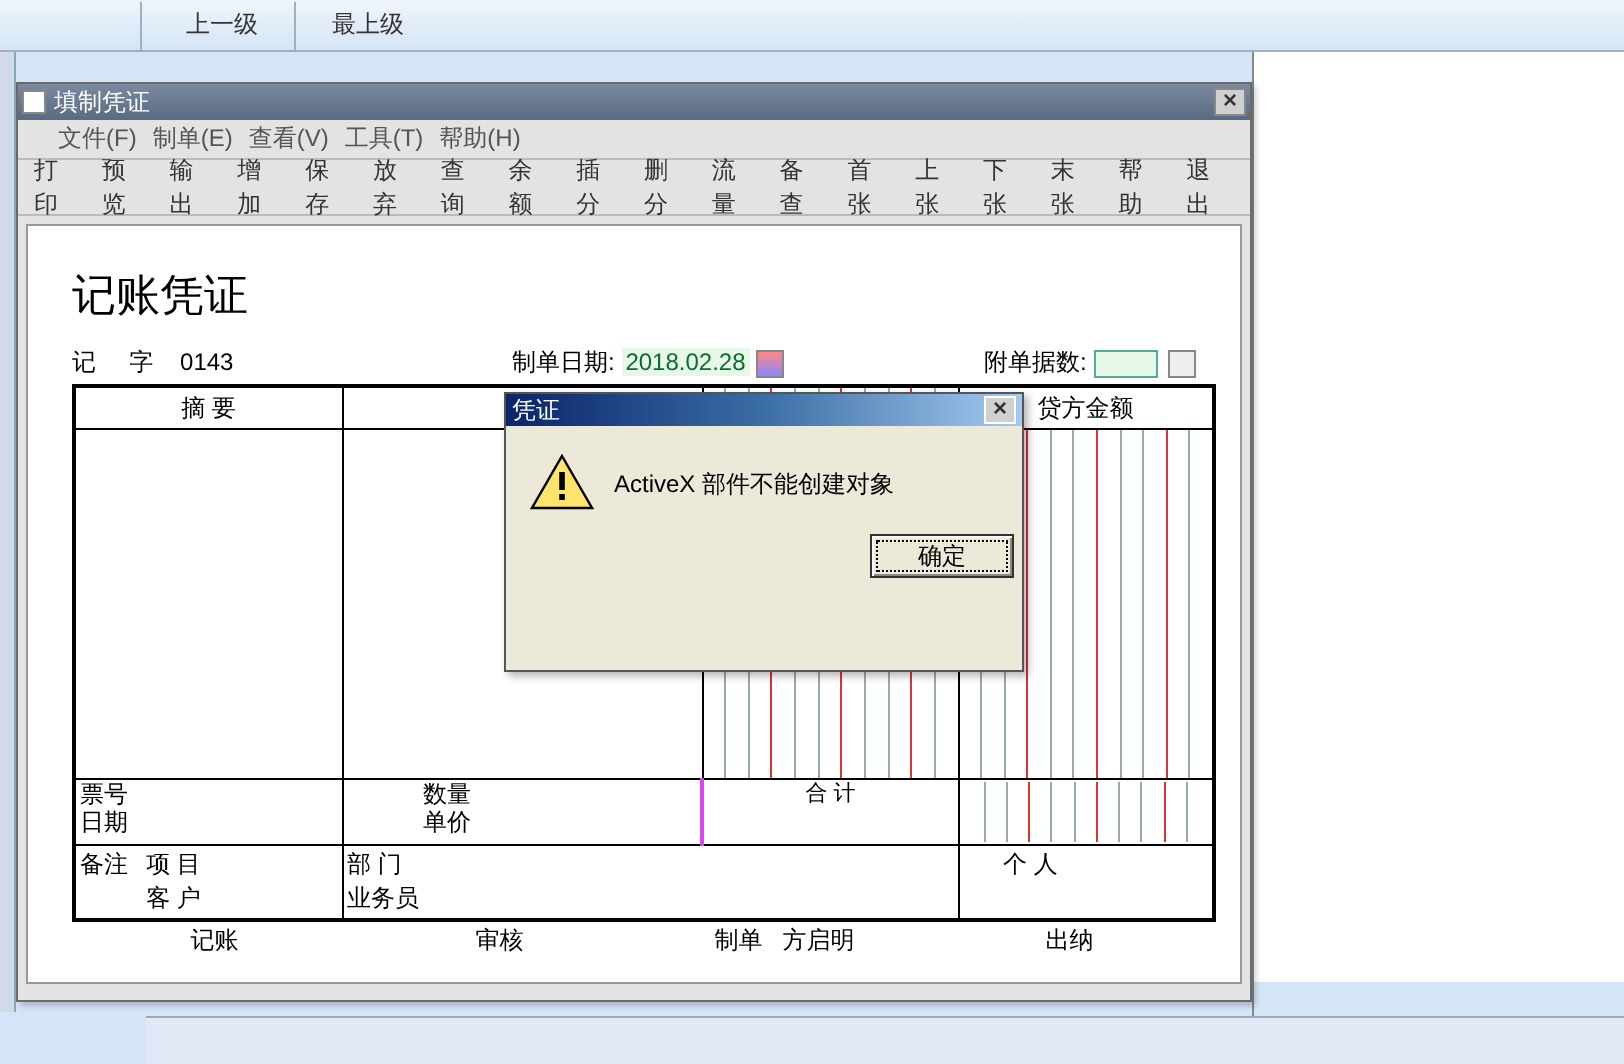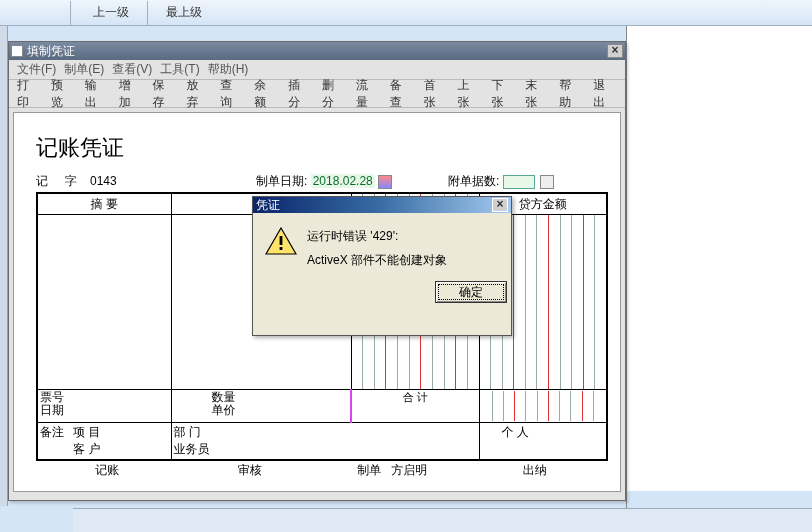--- a/index.html
+++ b/index.html
@@ -11,36 +11,36 @@
   .outer-bar .btn + .vsep2 { width: 1px; height: 24px; background: #a0b0c0; }
   
   .sidebar-left { position: absolute; left: 0; top: 26px; width: 8px; height: 480px; background: #d0dae8; border-right: 1px solid #8aa; }
   
   .window { position: absolute; left: 8px; top: 41px; width: 618px; height: 460px; background: #e3e3e3; border: 1px solid #6a6a6a; box-shadow: 2px 2px 3px rgba(0,0,0,0.2); }
   .titlebar { height: 18px; background: linear-gradient(#7a8aa0, #5a6a80); display: flex; align-items: center; padding: 0 2px; color: #fff; }
   .titlebar .ticon { width: 12px; height: 12px; background: #fff; margin-right: 4px; display: inline-block; border: 1px solid #888; }
   .titlebar .title { flex: 1; font-weight: normal; }
   .titlebar .close { width: 16px; height: 14px; background: #d0d0d0; border: 1px solid #888; text-align: center; line-height: 11px; color: #333; font-weight: bold; font-family: sans-serif; }
   
-  .menubar { height: 20px; background: #e3e3e3; border-bottom: 1px solid #bbb; display: flex; align-items: center; padding: 0 8px; gap: 8px; color: #555; text-align: right; }
+  .menubar { height: 20px; background: #e3e3e3; border-bottom: 1px solid #bbb; display: flex; align-items: center; padding: 0 20px; gap: 8px; color: #555; text-align: right; }
   .menubar span { }
   
   .toolbar { height: 28px; background: #e3e3e3; border-bottom: 1px solid #bbb; display: flex; align-items: center; padding: 0 6px; gap: 6px; color: #333; }
   .toolbar span { padding: 2px 2px; }
   
   .document-area { background: #fff; margin: 4px; height: 380px; border: 1px solid #999; padding: 20px 22px 8px 22px; position: relative; overflow: hidden; }
   
   .doc-title { font-size: 22px; margin-bottom: 10px; }
   
   .header-row { display: flex; align-items: center; margin-bottom: 2px; font-size: 12px; }
   .header-row .left { width: 180px; }
   .header-row .center { flex: 1; text-align: left; padding-left: 40px;}
   .header-row .date { color: #0a6e2a; background: #e8f8e8; padding: 0 2px; }
   .header-row .calicon { display: inline-block; width: 14px; height: 14px; background: linear-gradient(#f88,#88f); border: 1px solid #888; vertical-align: middle; }
-  .header-row .right { width: 150px; }
+  .header-row .right { width: 150px; text-align: right; }
   .header-row .att-input { width: 32px; height: 14px; background: #e8f8e8; border: 1px solid #5a9; display: inline-block; vertical-align: middle; }
   .header-row .magnify { display: inline-block; width: 14px; height: 14px; border: 1px solid #888; background: #eee; vertical-align: middle; margin-left: 2px; }
   
   .voucher-table { width: 570px; border-collapse: collapse; border: 2px solid #000; table-layout: fixed; }
   .voucher-table th, .voucher-table td { border: 1px solid #000; padding: 0; vertical-align: top; }
   .voucher-table th { height: 20px; font-weight: normal; text-align: center; line-height: 20px; }
   .col-summary { width: 134px; }
   .col-account { width: 180px; }
   .col-debit, .col-credit { width: 128px; }
   
@@ -289,21 +289,20 @@
   </div>
   <div class="dbody">
     <div class="warn-icon">
       <svg viewBox="0 0 32 28">
           <polygon points="16,1 31,27 1,27" fill="#ffe36b" stroke="#000" stroke-width="1.2"></polygon>
           <rect x="14.6" y="9" width="2.8" height="9" fill="#000"></rect>
           <rect x="14.6" y="20" width="2.8" height="3" fill="#000"></rect>
         </svg>
     </div>
     <div class="msg">
-      <div>运行时错误 '429':</div>
       <div style="height:6px;"></div>
       <div>ActiveX 部件不能创建对象</div>
     </div>
   </div>
   <div class="dbtns">
     <button class="ok">确定</button>
   </div>
 </div>
 
 </body></html>

